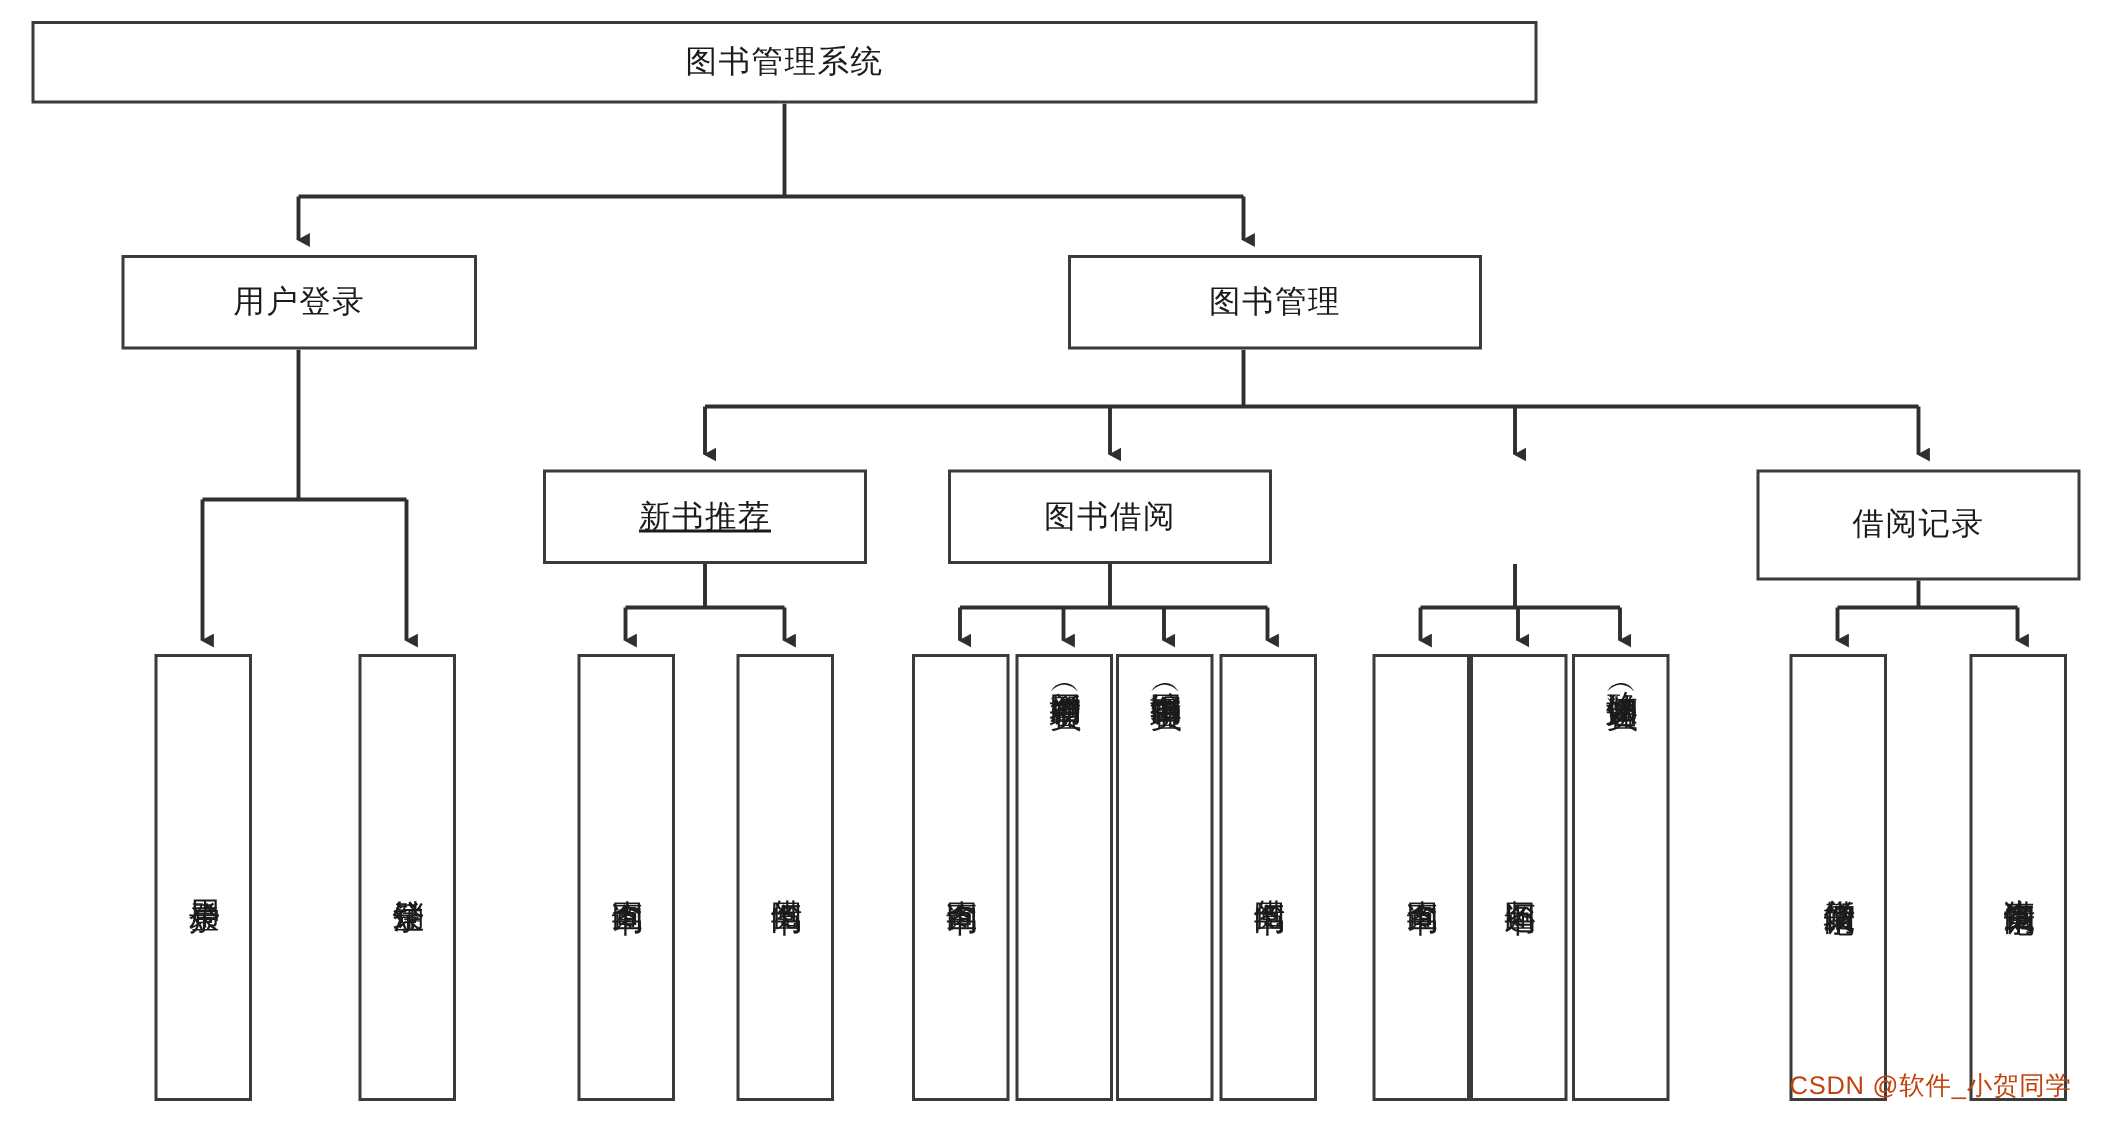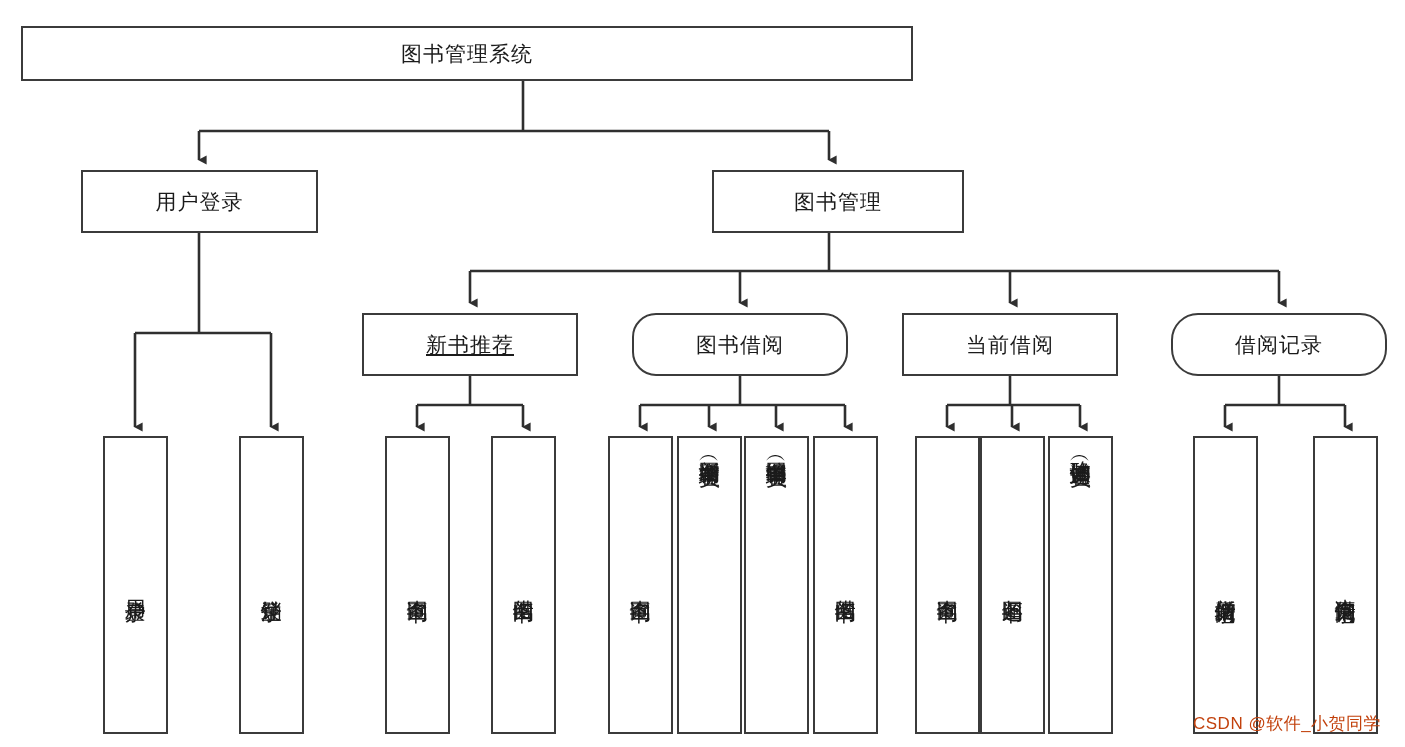--- a/index.html
+++ b/index.html
@@ -115,41 +115,38 @@
       <path d="M1012,405 L1012,427" marker-end="url(#arrow)"></path>
       <path d="M1080,405 L1080,427" marker-end="url(#arrow)"></path>
 
       <path d="M1279,376 L1279,405"></path>
       <path d="M1225,405 L1345,405"></path>
       <path d="M1225,405 L1225,427" marker-end="url(#arrow)"></path>
       <path d="M1345,405 L1345,427" marker-end="url(#arrow)"></path>
     </g>
   </svg>
 
-  <div class="node horiz" style="left:21px; top:14px; width:892px; height:55px;margin-top:12px;">
+  <div class="node horiz" style="left:21px; top:14px; width:1004px; height:55px;">
     <span>图书管理系统</span>
   </div>
 
   <div class="node horiz" style="left:81px; top:170px; width:237px; height:63px;">
     <span>用户登录</span>
   </div>
-  <div class="node horiz" style="left:712px; top:170px; width:252px; height:63px;">
+  <div class="node horiz" style="left:712px; top:170px; width:276px; height:63px;">
     <span>图书管理</span>
   </div>
 
   <div class="node horiz" style="left:362px; top:313px; width:216px; height:63px;text-decoration:underline;">
     <span>新书推荐</span>
   </div>
-  <div class="node horiz" style="left:632px; top:313px; width:216px; height:63px;border-radius:24px;">
+  <div class="node horiz" style="left:632px; top:313px; width:216px; height:63px;">
     <span>图书借阅</span>
   </div>
-  <div class="node horiz" style="left:902px; top:313px; width:216px; height:63px;">
-    <span>当前借阅</span>
-  </div>
-  <div class="node horiz" style="left:1171px; top:313px; width:216px; height:63px;border-radius:27px;">
+  <div class="node horiz" style="left:1171px; top:313px; width:216px; height:74px;">
     <span>借阅记录</span>
   </div>
 
   <div class="node vert centered" style="left:103px; top:436px; width:65px; height:298px;">
     <span class="vlabel">用户登录</span>
   </div>
   <div class="node vert centered" style="left:239px; top:436px; width:65px; height:298px;">
     <span class="vlabel">注销登录</span>
   </div>
 

